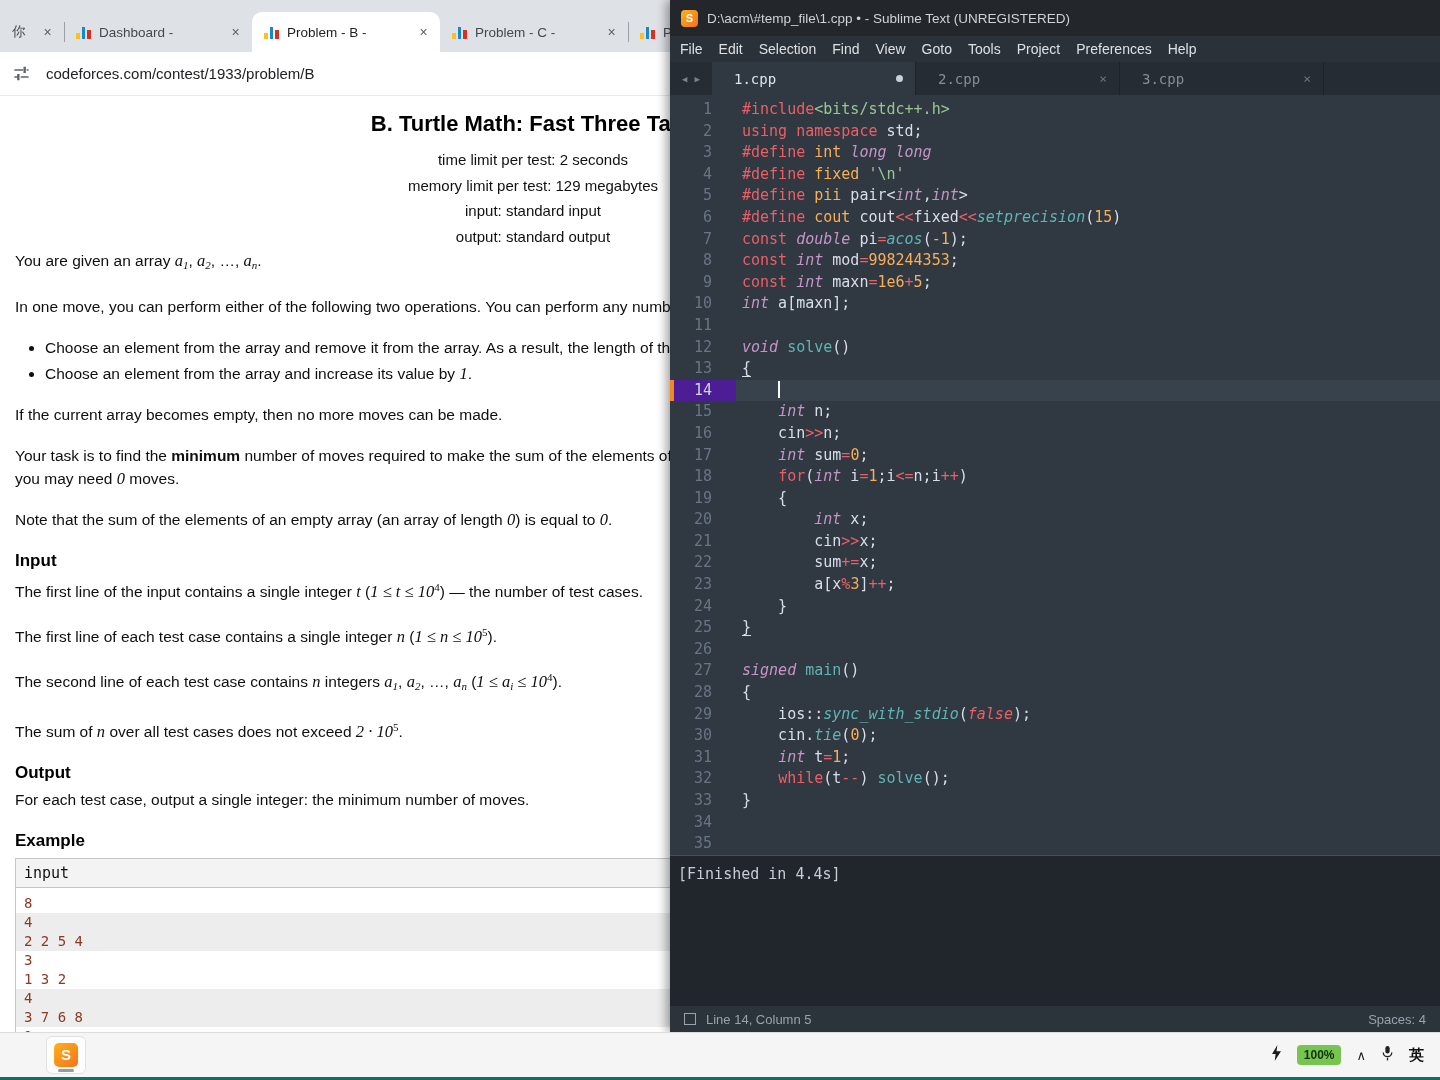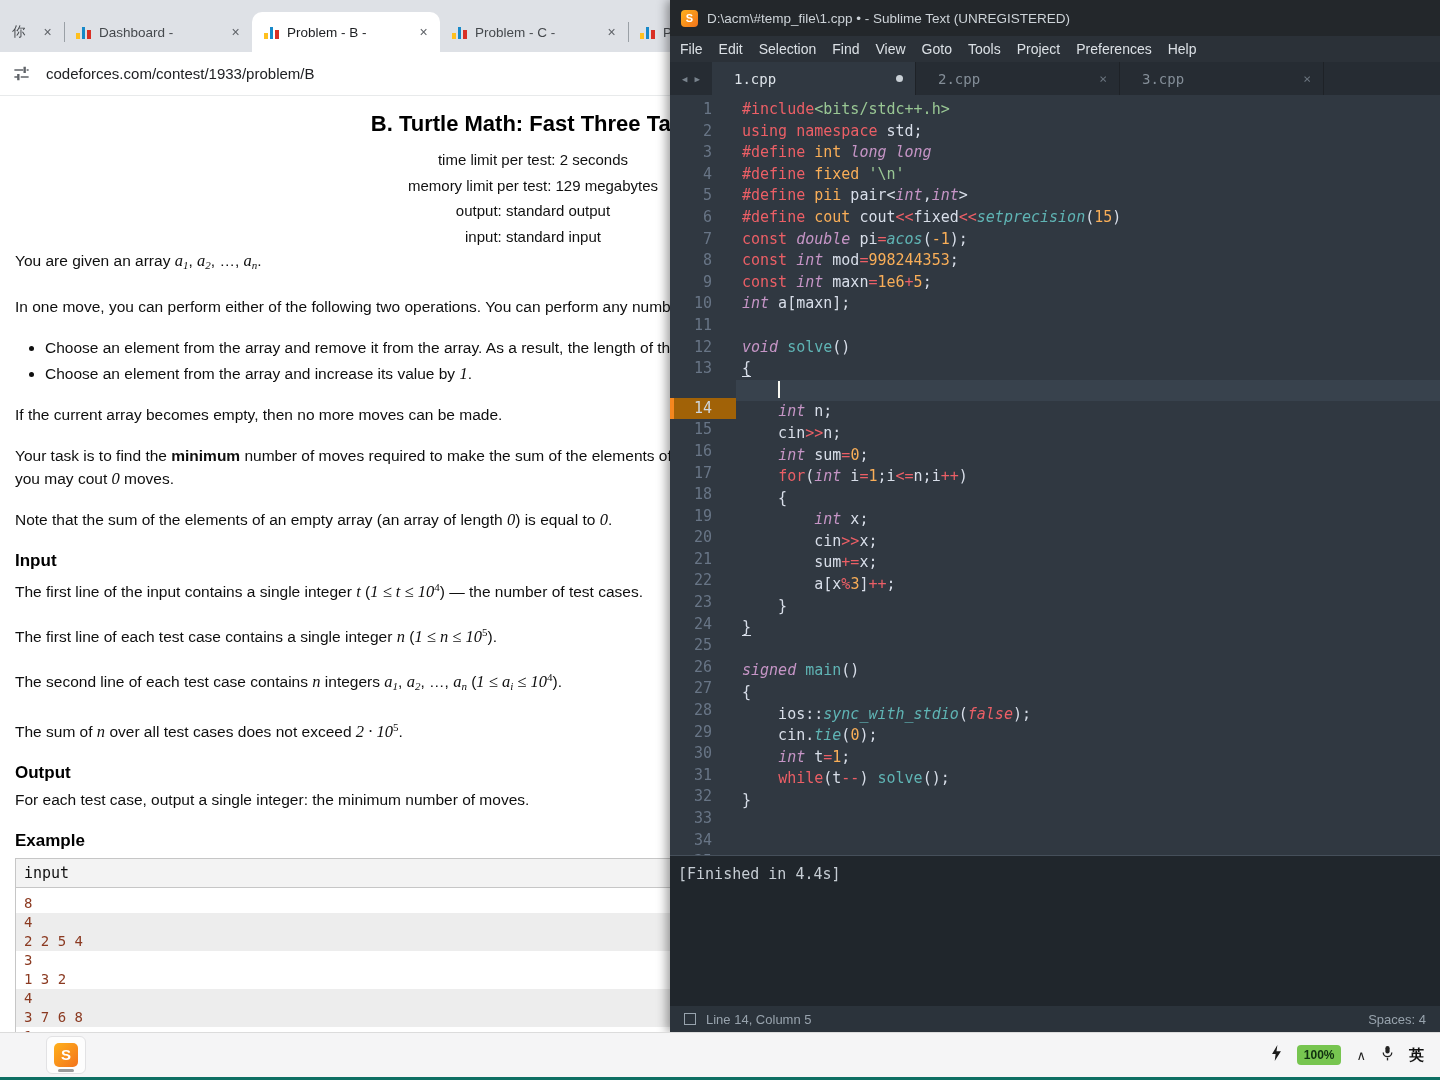--- a/index.html
+++ b/index.html
@@ -56,21 +56,21 @@
   .s-tabbar{height:33px;background:#262c33;display:flex;align-items:stretch;}
   .tab-arrows{width:42px;display:flex;align-items:center;justify-content:center;gap:7px;color:#79838d;font-size:9px;flex:none;}
   .stab{width:204px;box-sizing:border-box;display:flex;align-items:center;padding:0 12px 0 22px;border-right:1px solid #1e2227;font-size:14px;color:#848e98;}
   .stab.active{background:#303841;color:#dde3e9;}
   .stab-label{flex:1;}
   .sdot{width:7px;height:7px;border-radius:50%;background:#c9d0d6;flex:none;}
   .sclose{color:#6b757f;font-size:13px;flex:none;}
   .s-editor{display:flex;height:760px;box-sizing:border-box;padding-top:4px;overflow:hidden;font-size:15px;line-height:21.6px;color:#d8dee9;}
   .gutter{width:66px;flex:none;}
   .gn{height:21.6px;text-align:right;padding-right:24px;color:#687586;position:relative;box-sizing:border-box;}
-  .gn.cur{background:#a16207;color:#cfd6dd;margin-top:18px;}
+  .gn.cur{background:#4c1d95;color:#cfd6dd;}
   .gn.cur::before{content:"";position:absolute;left:0;top:0;bottom:0;width:4px;background:#f5871f;}
   .code{flex:1;overflow:hidden;}
   .cl{height:21.6px;white-space:pre;padding-left:6px;}
   .cl.cur{background:rgba(63,74,88,.55);}
   .caret{display:inline-block;width:2px;height:17px;background:#f8f8f2;vertical-align:-3px;}
   .tk-w{color:#d8dee9;} .tk-red{color:#ec5f66;} .tk-pur{color:#c695c6;font-style:italic;}
   .tk-orn{color:#f9ae58;} .tk-grn{color:#99c794;} .tk-teal{color:#5fb4b4;}
   .tk-teali{color:#5fb4b4;font-style:italic;} .tk-redi{color:#ec5f66;font-style:italic;}
   .tk-wu{color:#d8dee9;text-decoration:underline;text-underline-offset:3px;}
   .s-panel{height:151px;box-sizing:border-box;background:#20262c;border-top:1px solid #454f5a;padding:9px 8px;color:#c6cdd4;font-size:15px;white-space:pre;}
@@ -143,40 +143,40 @@
           </svg>
       </span>
       <span class="url">codeforces.com/contest/1933/problem/B</span>
     </div>
 
     <div class="statement">
       <div class="ptitle">B. Turtle Math: Fast Three Task</div>
       <div class="pmeta">
           <div class="meta-line">time limit per test: 2 seconds</div>
           <div class="meta-line">memory limit per test: 129 megabytes</div>
+          <div class="meta-line">input: standard input</div>
           <div class="meta-line">output: standard output</div>
-          <div class="meta-line">input: standard input</div>
         </div>
       <div class="stmt-body">
           <div class="para">
             <div class="sline"><span>You are given an array </span><span class="sm">a</span><span class="ssub">1</span><span>, </span><span class="sm">a</span><span class="ssub">2</span><span>, …, </span><span class="sm">a</span><span class="ssub">n</span><span>.</span></div>
           </div>
           <div class="para">
             <div class="sline"><span>In one move, you can perform either of the following two operations. You can perform any number of moves (possibly, zero) in any order:</span></div>
           </div>
           <ul class="sul">
             <li><span>Choose an element from the array and remove it from the array. As a result, the length of the array decreases by </span><span class="sm">1</span><span>;</span></li>
             <li><span>Choose an element from the array and increase its value by </span><span class="sm">1</span><span>.</span></li>
           </ul>
           <div class="para">
             <div class="sline"><span>If the current array becomes empty, then no more moves can be made.</span></div>
           </div>
           <div class="para">
             <div class="sline"><span>Your task is to find the </span><span class="sb">minimum</span><span> number of moves required to make the sum of the elements of the array divisible by </span><span class="sm">3</span><span>. Note that</span></div>
-            <div class="sline"><span>you may cout </span><span class="sm">0</span><span> moves.</span></div>
+            <div class="sline"><span>you may need </span><span class="sm">0</span><span> moves.</span></div>
           </div>
           <div class="para">
             <div class="sline"><span>Note that the sum of the elements of an empty array (an array of length </span><span class="sm">0</span><span>) is equal to </span><span class="sm">0</span><span>.</span></div>
           </div>
           <div class="sh">Input</div>
           <div class="para">
             <div class="sline"><span>The first line of the input contains a single integer </span><span class="sm">t</span><span> (</span><span class="sm">1 ≤ t ≤ 10</span><span class="ssup">4</span><span>) — the number of test cases.</span></div>
           </div>
           <div class="para">
             <div class="sline"><span>The first line of each test case contains a single integer </span><span class="sm">n</span><span> (</span><span class="sm">1 ≤ n ≤ 10</span><span class="ssup">5</span><span>).</span></div>

